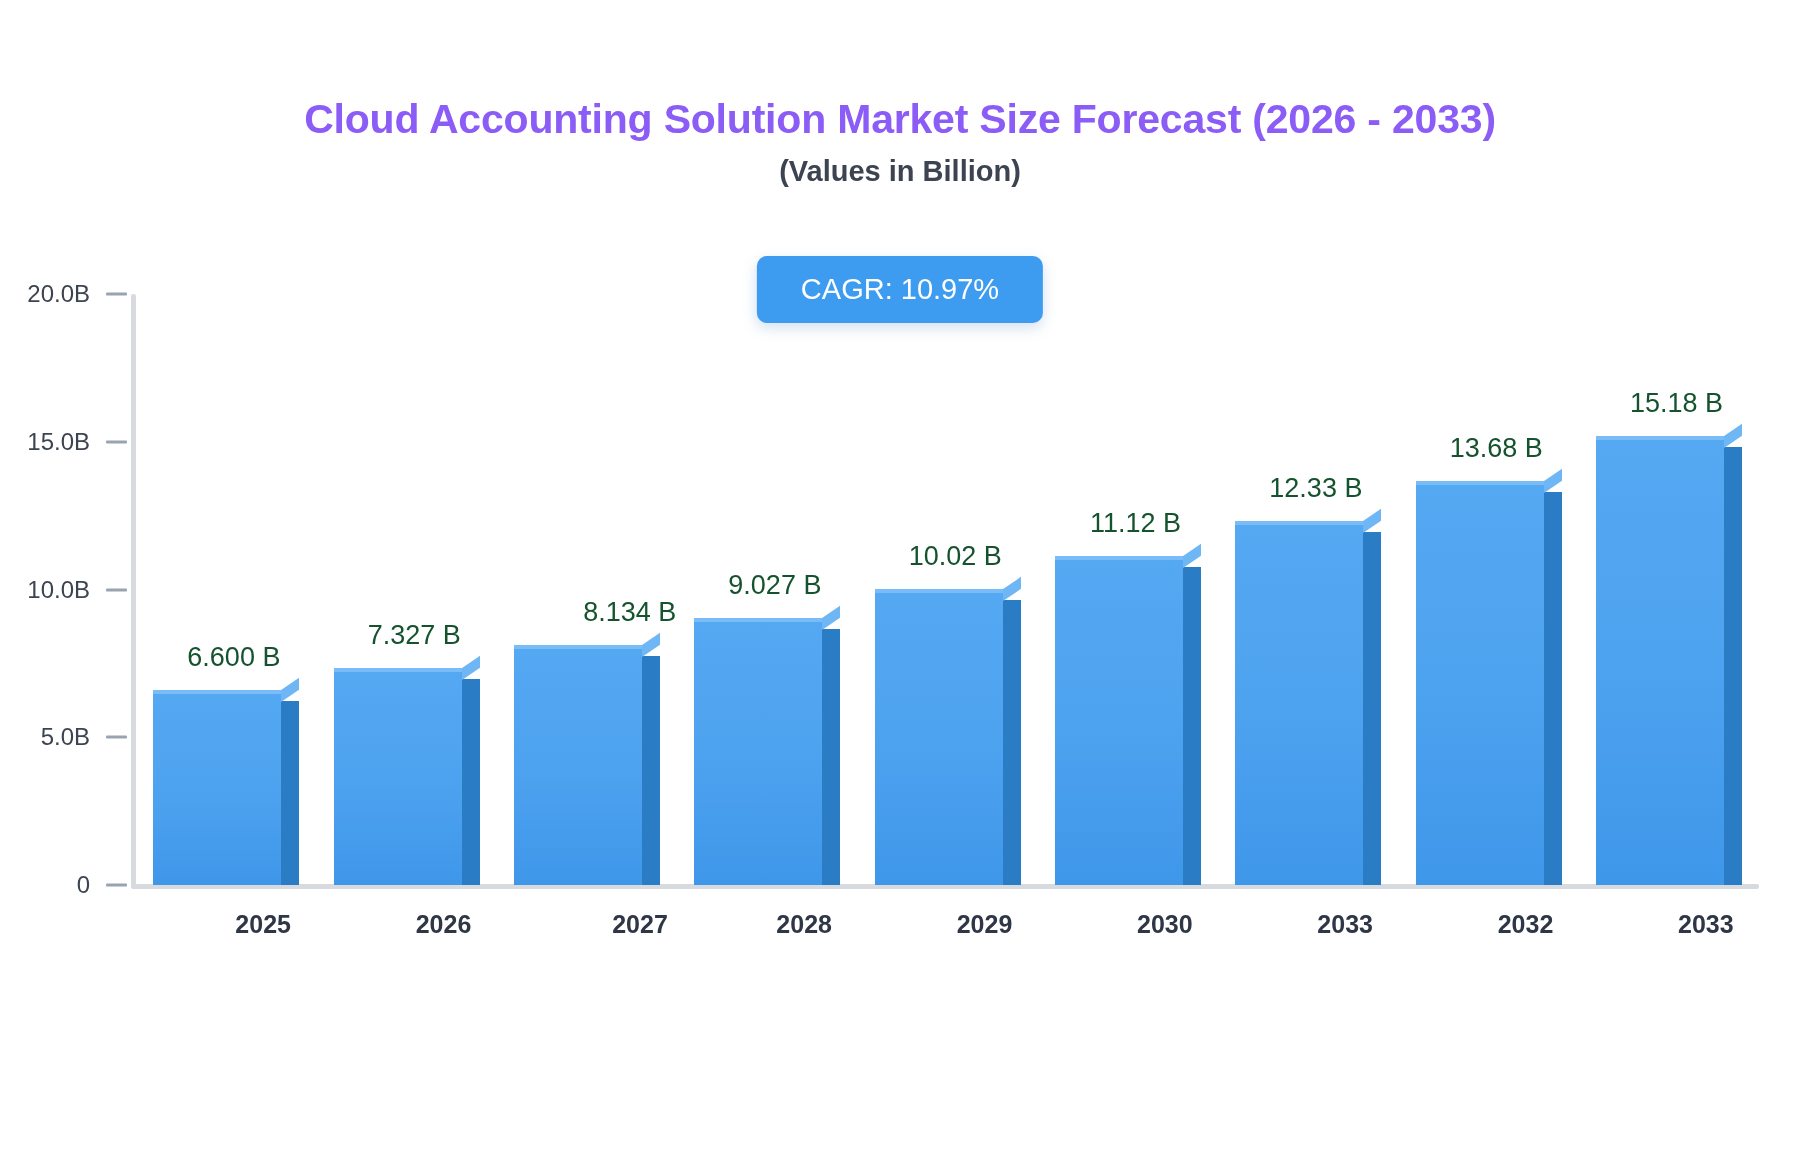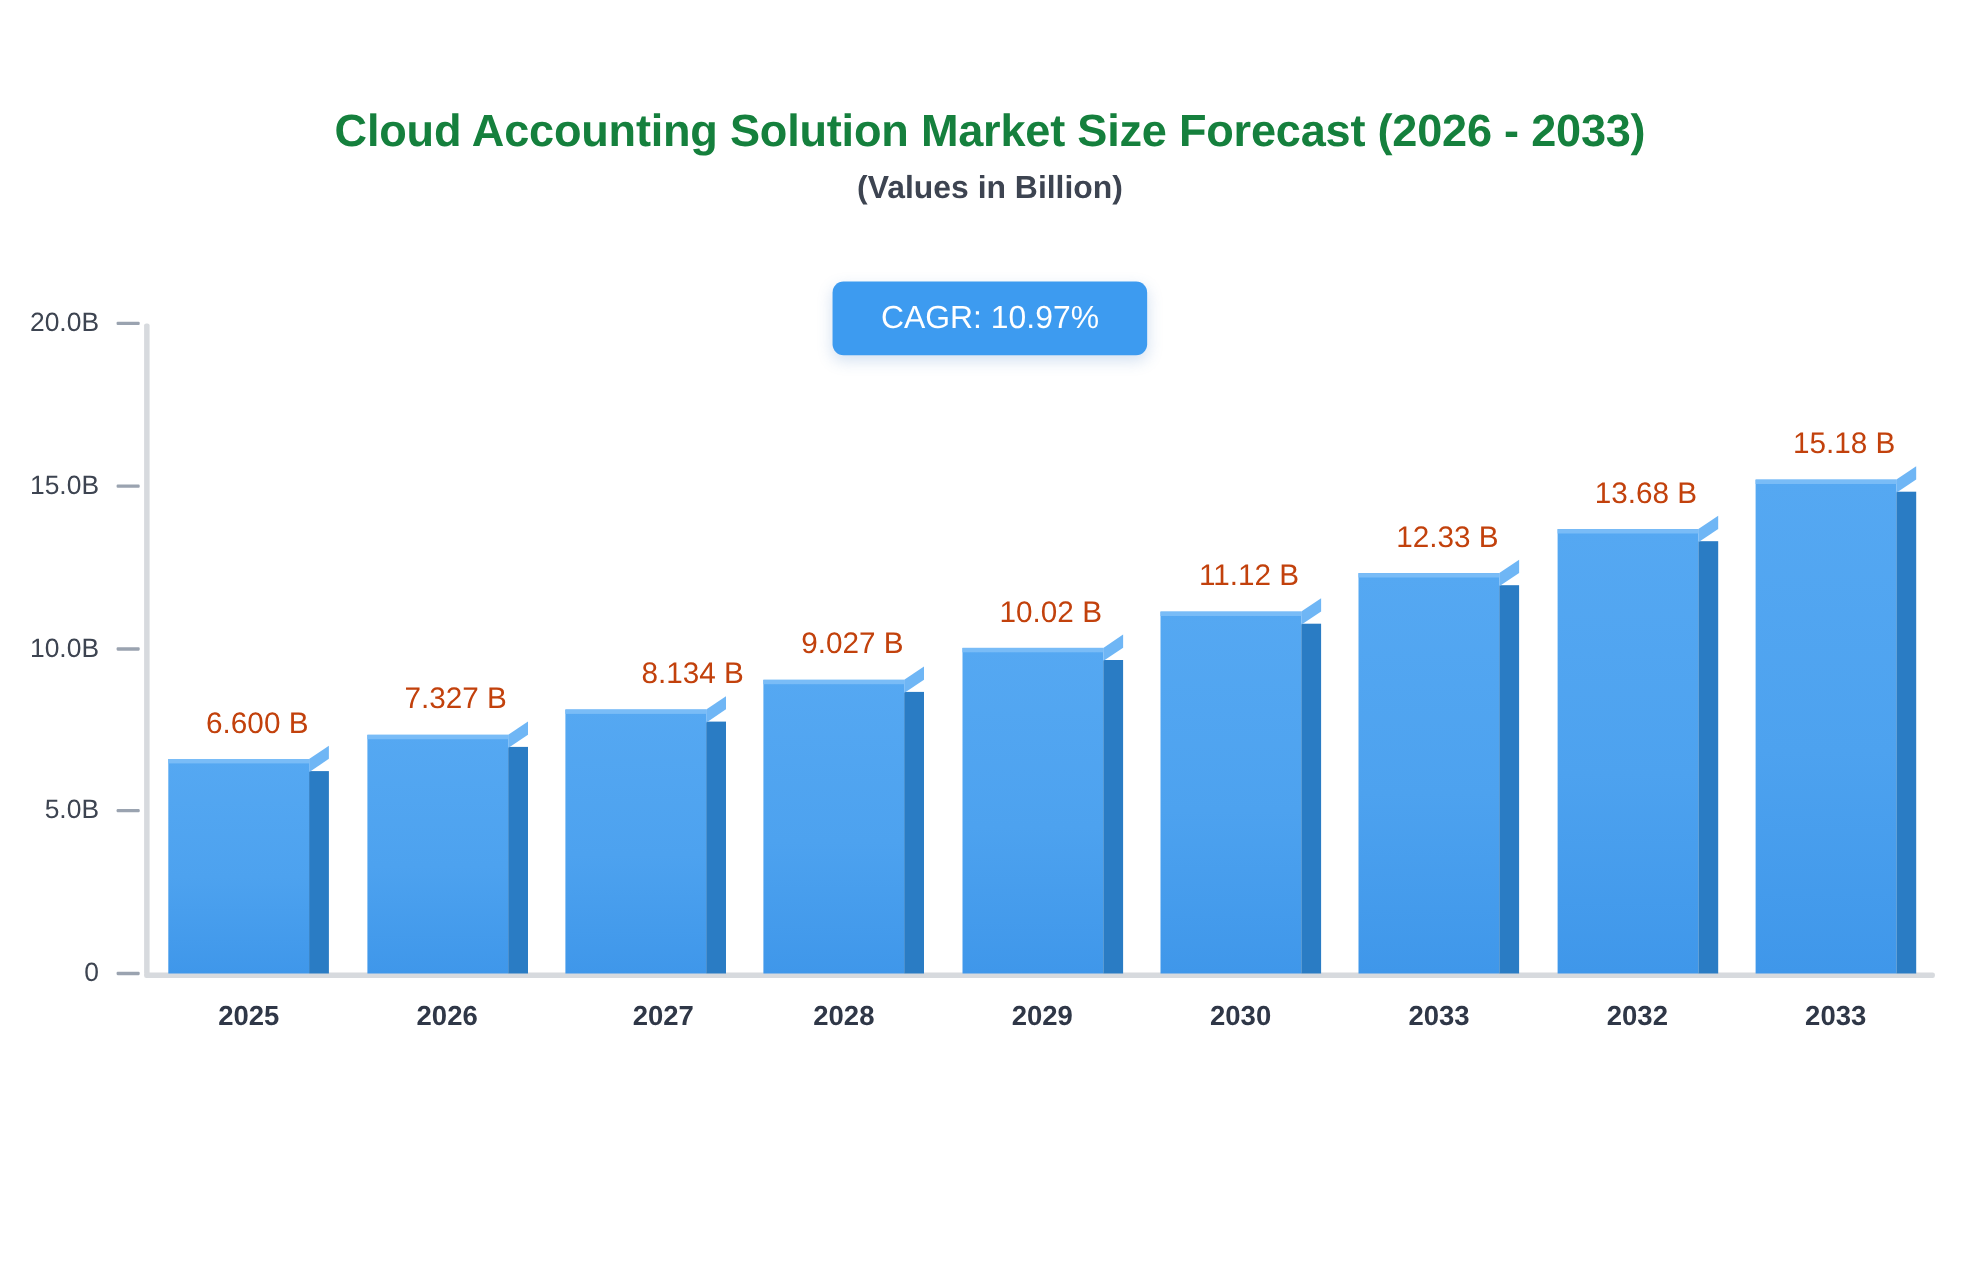--- a/index.html
+++ b/index.html
@@ -26,21 +26,21 @@
   #title-block {
     position: absolute;
     top: 96px;
     left: 0;
     width: 1800px;
     text-align: center;
   }
   #chart-title {
     font-size: 41px;
     font-weight: bold;
-    color: #15803d;
+    color: #8b5cf6;
     letter-spacing: -0.2px;
     line-height: 1.15;
     white-space: nowrap;
   }
   #chart-subtitle {
     margin-top: 12px;
     font-size: 29px;
     font-weight: bold;
     color: #3d4451;
     line-height: 1.15;
@@ -144,33 +144,34 @@
     width: 100%;
     height: 4px;
     background: #79bcf7;
   }
 
   .bar-value-label {
     position: absolute;
     left: 50%;
     transform: translateX(-46%);
     font-size: 27px;
-    color: #c2410c;
+    color: #14532d;
     white-space: nowrap;
   }
 
   .x-tick-label {
     position: absolute;
     top: 910px;
     font-size: 25px;
     font-weight: bold;
     color: #2f3747;
     text-align: center;
     white-space: nowrap;
     transform: translateX(-50%);
+    margin-left: 37px;
   }
 
   
   #logo {
     position: absolute;
     right: 54px;
     bottom: 42px;
     display: flex;
     align-items: center;
     gap: 14px;

